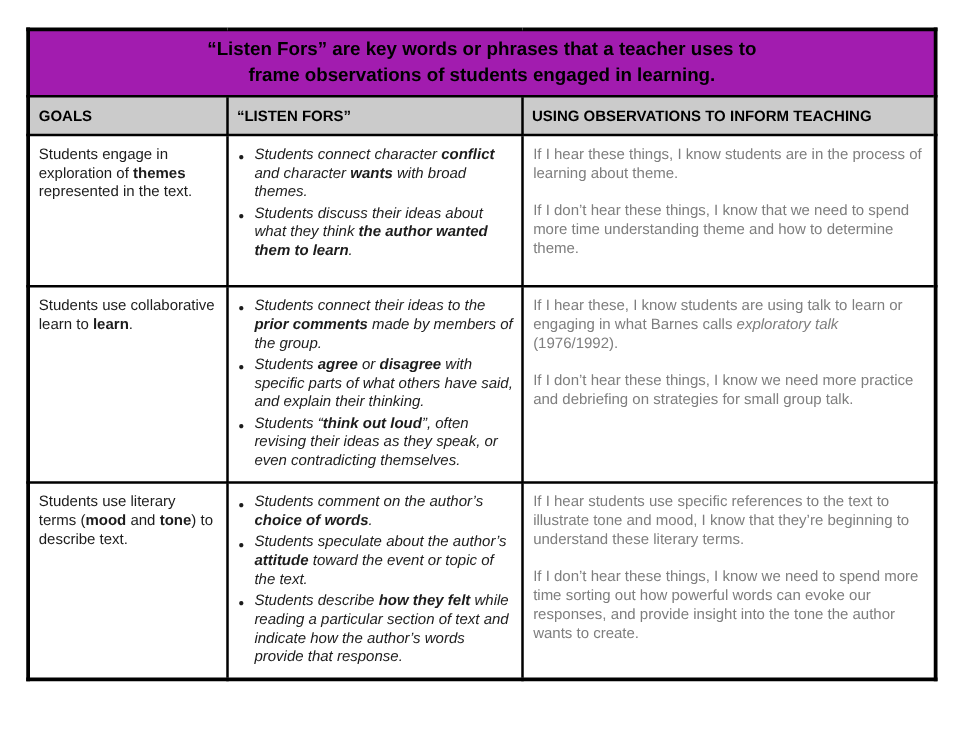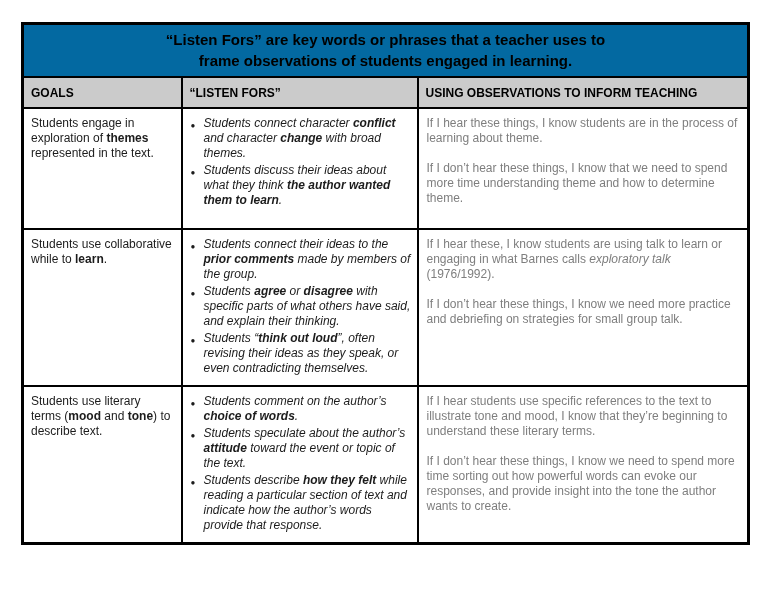--- a/index.html
+++ b/index.html
@@ -33,21 +33,21 @@
     line-height:15px;
   }
   tr.title-row td{
     height:53px;
     vertical-align:middle;
     text-align:center;
     font-weight:bold;
     font-size:15px;
     line-height:21px;
     color:#000;
-    background:#0369a1;
+    background:#a21caf;
   }
   tr.header-row th{
     background:var(--header-bg);
     text-align:left;
     font-weight:bold;
     font-size:12px;
     color:#000;
     padding:8px 7px 6px 7px;
     height:24px;
     vertical-align:top;
@@ -90,30 +90,30 @@
       </td>
     </tr>
     <tr class="header-row">
       <th>GOALS</th>
       <th>“LISTEN FORS”</th>
       <th>USING OBSERVATIONS TO INFORM TEACHING</th>
     </tr>
     <tr class="r1">
       <td class="goal-cell"><span>Students engage in exploration of </span><span class="b">themes</span><span> represented in the text.</span></td>
       <td class="lf-cell">
-          <div class="bullet-item"><span class="bullet">●</span><span><span>Students connect character </span><span class="b">conflict</span><span> and character </span><span class="b">change</span><span> with broad themes.</span></span></div>
+          <div class="bullet-item"><span class="bullet">●</span><span><span>Students connect character </span><span class="b">conflict</span><span> and character </span><span class="b">wants</span><span> with broad themes.</span></span></div>
           <div class="bullet-item"><span class="bullet">●</span><span><span>Students discuss their ideas about what they think </span><span class="b">the author wanted them to learn</span><span>.</span></span></div>
         </td>
       <td class="obs-cell">
           <p><span>If I hear these things, I know students are in the process of learning about theme.</span></p>
           <p><span>If I don’t hear these things, I know that we need to spend more time understanding theme and how to determine theme.</span></p>
         </td>
     </tr>
     <tr class="r2">
-      <td class="goal-cell"><span>Students use collaborative while to </span><span class="b">learn</span><span>.</span></td>
+      <td class="goal-cell"><span>Students use collaborative learn to </span><span class="b">learn</span><span>.</span></td>
       <td class="lf-cell">
           <div class="bullet-item"><span class="bullet">●</span><span><span>Students connect their ideas to the </span><span class="b">prior comments</span><span> made by members of the group.</span></span></div>
           <div class="bullet-item"><span class="bullet">●</span><span><span>Students </span><span class="b">agree</span><span> or </span><span class="b">disagree</span><span> with specific parts of what others have said, and explain their thinking.</span></span></div>
           <div class="bullet-item"><span class="bullet">●</span><span><span>Students “</span><span class="b">think out loud</span><span>”, often revising their ideas as they speak, or even contradicting themselves.</span></span></div>
         </td>
       <td class="obs-cell">
           <p><span>If I hear these, I know students are using talk to learn or engaging in what Barnes calls </span><span class="i">exploratory talk</span><span> (1976/1992).</span></p>
           <p><span>If I don’t hear these things, I know we need more practice and debriefing on strategies for small group talk.</span></p>
         </td>
     </tr>

